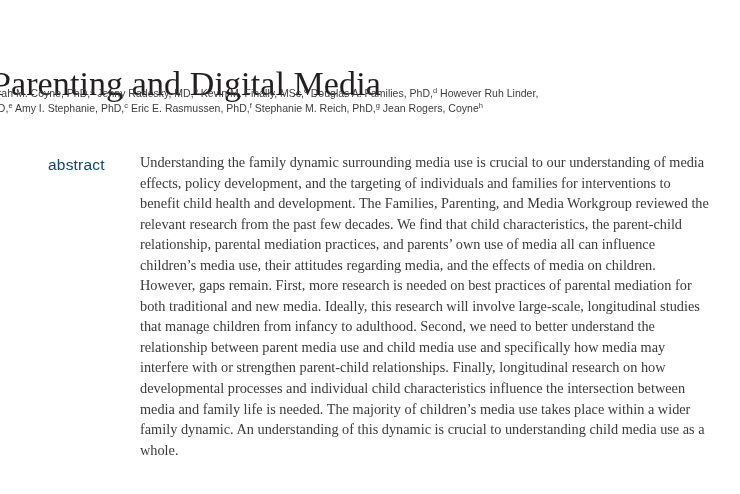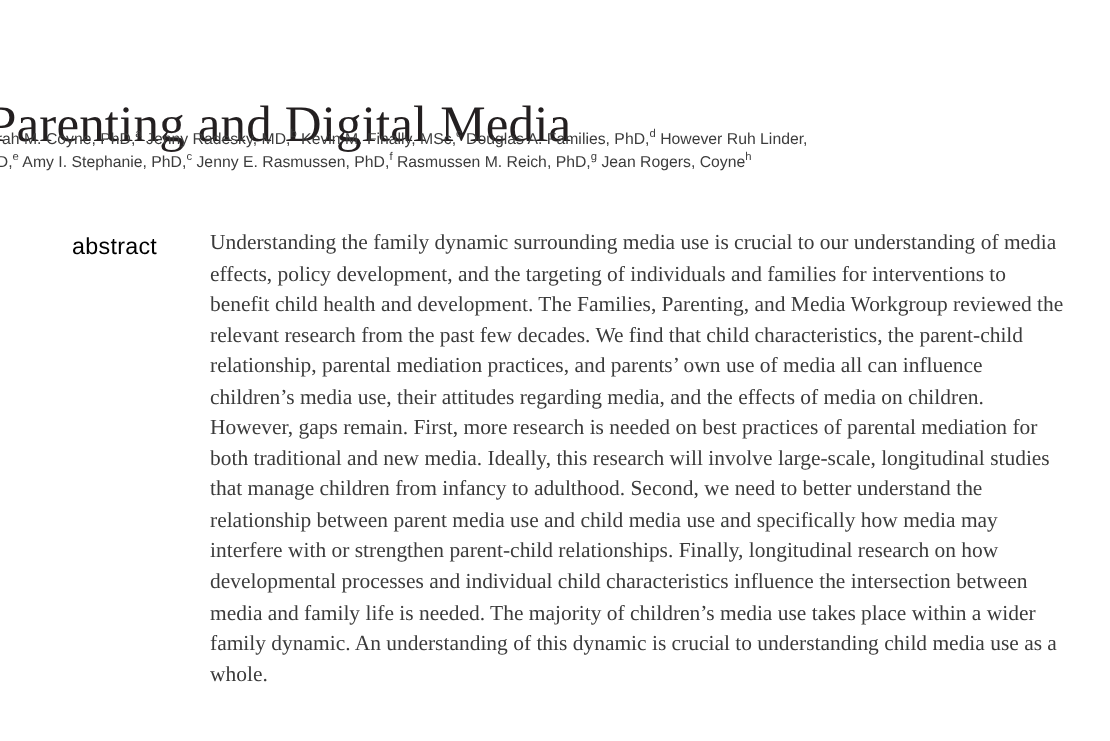--- a/index.html
+++ b/index.html
@@ -67,21 +67,21 @@
 
   .abstract-label {
     position: absolute;
     left: 56px;
     top: 4px;
     width: 80px;
     text-align: left;
     font-family: "Liberation Sans", sans-serif;
     font-size: 15.5px;
     font-weight: 400;
-    color: #000000;
+    color: #0c4a6e;
     letter-spacing: 0.2px;
   }
 
   .abstract-body {
     position: absolute;
     left: 148px;
     top: 0px;
     width: 572px;
     font-family: "Liberation Serif", serif;
     font-size: 14.3px;
@@ -93,21 +93,21 @@
 </style>
 </head>
 <body>
 
 <div class="page">
 
   <h1 class="article-title">Parenting and Digital Media</h1>
 
   <div class="author-block">
     <div class="author-line"><span>arah M. Coyne, PhD,</span><sup>a</sup><span> Jenny Radesky, MD,</span><sup>b</sup><span> Kevin M. Finally, MSc,</span><sup>c</sup><span> Douglas A. Families, PhD,</span><sup>d</sup><span> However Ruh Linder,</span></div>
-    <div class="author-line"><span>hD,</span><sup>e</sup><span> Amy I. Stephanie, PhD,</span><sup>c</sup><span> Jenny E. Rasmussen, PhD,</span><sup>f</sup><span> Rasmussen M. Reich, PhD,</span><sup>g</sup><span> Jean Rogers, Coyne</span><sup>h</sup></div>
+    <div class="author-line"><span>hD,</span><sup>e</sup><span> Amy I. Stephanie, PhD,</span><sup>c</sup><span> Eric E. Rasmussen, PhD,</span><sup>f</sup><span> Stephanie M. Reich, PhD,</span><sup>g</sup><span> Jean Rogers, Coyne</span><sup>h</sup></div>
   </div>
 
   <div class="abstract-row">
     <div class="abstract-label">abstract</div>
     <div class="abstract-body">Understanding the family dynamic surrounding media use is crucial to our understanding of media effects, policy development, and the targeting of individuals and families for interventions to benefit child health and development. The Families, Parenting, and Media Workgroup reviewed the relevant research from the past few decades. We find that child characteristics, the parent-child relationship, parental mediation practices, and parents’ own use of media all can influence children’s media use, their attitudes regarding media, and the effects of media on children. However, gaps remain. First, more research is needed on best practices of parental mediation for both traditional and new media. Ideally, this research will involve large-scale, longitudinal studies that manage children from infancy to adulthood. Second, we need to better understand the relationship between parent media use and child media use and specifically how media may interfere with or strengthen parent-child relationships. Finally, longitudinal research on how developmental processes and individual child characteristics influence the intersection between media and family life is needed. The majority of children’s media use takes place within a wider family dynamic. An understanding of this dynamic is crucial to understanding child media use as a whole.</div>
   </div>
 
 </div>
 
 </body></html>

